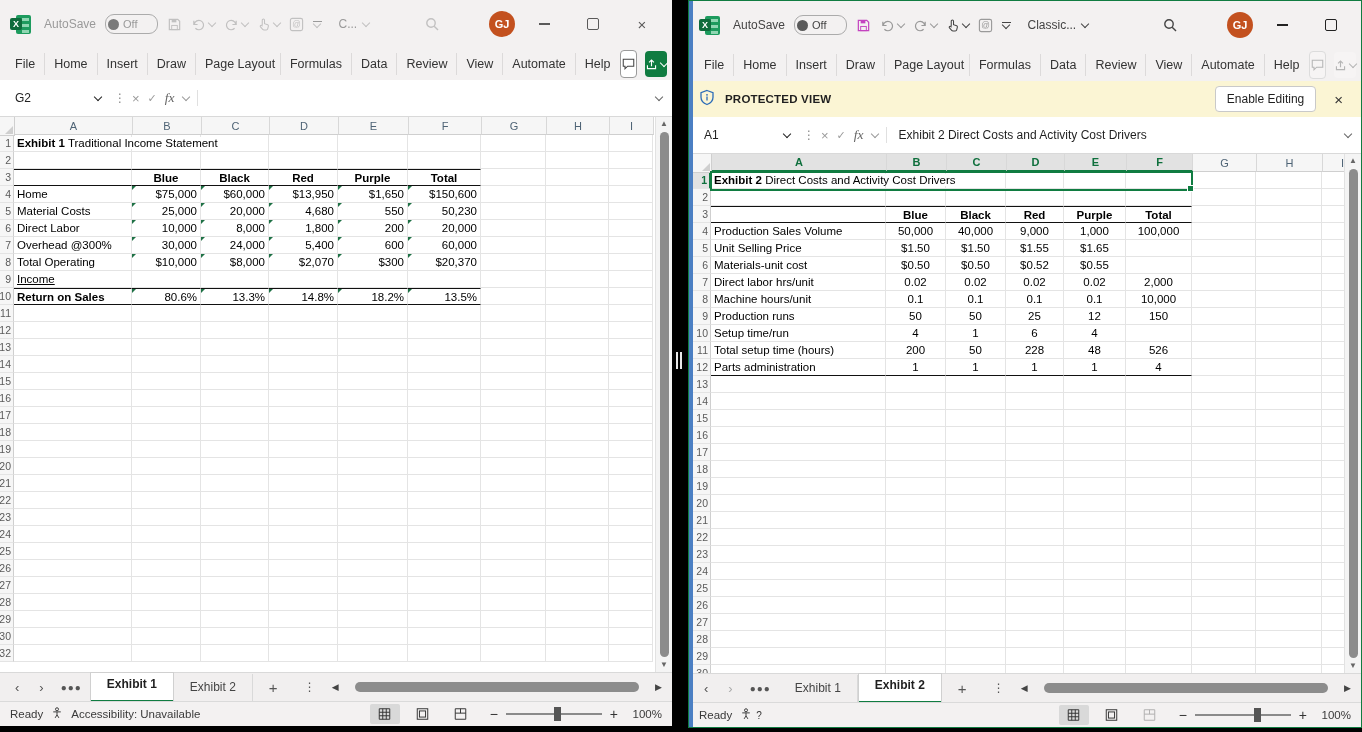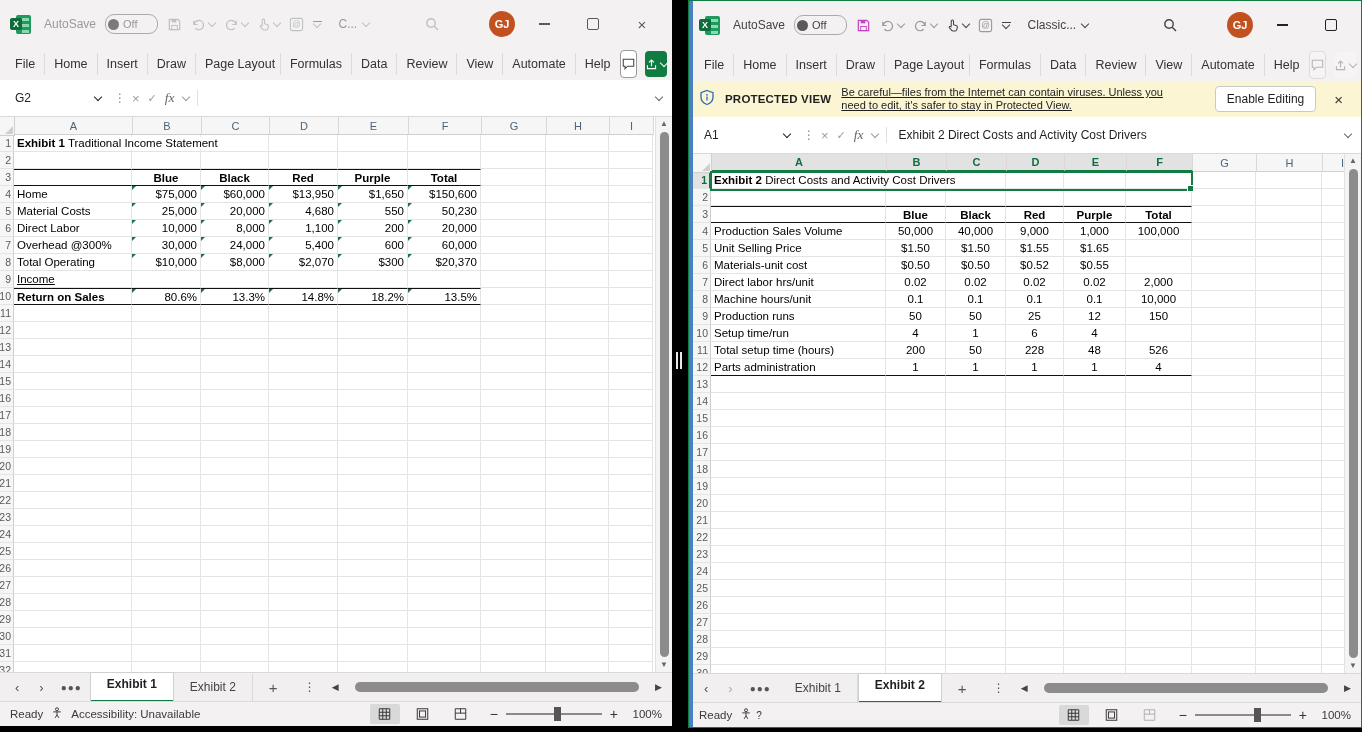--- a/index.html
+++ b/index.html
@@ -376,21 +376,21 @@
           <div class="xl-cell ar" style="width: 69px;">
             <i class="err"></i>
             <span class="ct">10,000</span>
           </div>
           <div class="xl-cell ar" style="width: 68px;">
             <i class="err"></i>
             <span class="ct">8,000</span>
           </div>
           <div class="xl-cell ar" style="width: 69px;">
             <i class="err"></i>
-            <span class="ct">1,100</span>
+            <span class="ct">1,800</span>
           </div>
           <div class="xl-cell ar" style="width: 70px;">
             <i class="err"></i>
             <span class="ct">200</span>
           </div>
           <div class="xl-cell ar" style="width: 73px;">
             <i class="err"></i>
             <span class="ct">20,000</span>
           </div>
           <div class="xl-cell" style="width: 65px;"></div>
@@ -721,32 +721,20 @@
           <div class="xl-cell" style="width: 68px;"></div>
           <div class="xl-cell" style="width: 69px;"></div>
           <div class="xl-cell" style="width: 70px;"></div>
           <div class="xl-cell" style="width: 73px;"></div>
           <div class="xl-cell" style="width: 65px;"></div>
           <div class="xl-cell" style="width: 63px;"></div>
           <div class="xl-cell" style="width: 44px;"></div>
         </div>
         <div class="xl-row">
           <div class="xl-gut" style="width: 14px;">30</div>
-          <div class="xl-cell" style="width: 118px;"></div>
-          <div class="xl-cell" style="width: 69px;"></div>
-          <div class="xl-cell" style="width: 68px;"></div>
-          <div class="xl-cell" style="width: 69px;"></div>
-          <div class="xl-cell" style="width: 70px;"></div>
-          <div class="xl-cell" style="width: 73px;"></div>
-          <div class="xl-cell" style="width: 65px;"></div>
-          <div class="xl-cell" style="width: 63px;"></div>
-          <div class="xl-cell" style="width: 44px;"></div>
-        </div>
-        <div class="xl-row">
-          <div class="xl-gut" style="width: 14px;">31</div>
           <div class="xl-cell" style="width: 118px;"></div>
           <div class="xl-cell" style="width: 69px;"></div>
           <div class="xl-cell" style="width: 68px;"></div>
           <div class="xl-cell" style="width: 69px;"></div>
           <div class="xl-cell" style="width: 70px;"></div>
           <div class="xl-cell" style="width: 73px;"></div>
           <div class="xl-cell" style="width: 65px;"></div>
           <div class="xl-cell" style="width: 63px;"></div>
           <div class="xl-cell" style="width: 44px;"></div>
         </div>
@@ -932,24 +920,20 @@
       </span>
   </nav>
 
   <div class="pvbar">
     <span style="color:#2b6cb8;"><svg width="16" height="17" viewBox="0 0 16 16">
           <path d="M8 1l6 2.2v4.6c0 3.8-2.7 6-6 7.2-3.3-1.2-6-3.4-6-7.2V3.2z" fill="none" stroke="currentColor" stroke-width="1.3"></path>
           <circle cx="8" cy="5.3" r=".9" fill="currentColor"></circle>
           <path d="M8 7v4" stroke="currentColor" stroke-width="1.3"></path>
         </svg></span>
     <span class="pv-label">PROTECTED VIEW</span>
-    <span class="pv-msg">
-      <span>Be careful—files from the Internet can contain viruses. Unless you</span>
-      <span>need to edit, it's safer to stay in Protected View.</span>
-    </span>
     <span class="btn-enable">Enable Editing</span>
     <span class="pv-close">×</span>
   </div>
 
   <div class="fbar">
     <span class="namebox">
         <span>A1</span>
         <i class="chev"></i>
       </span>
     <span class="vdots">⋮</span>

